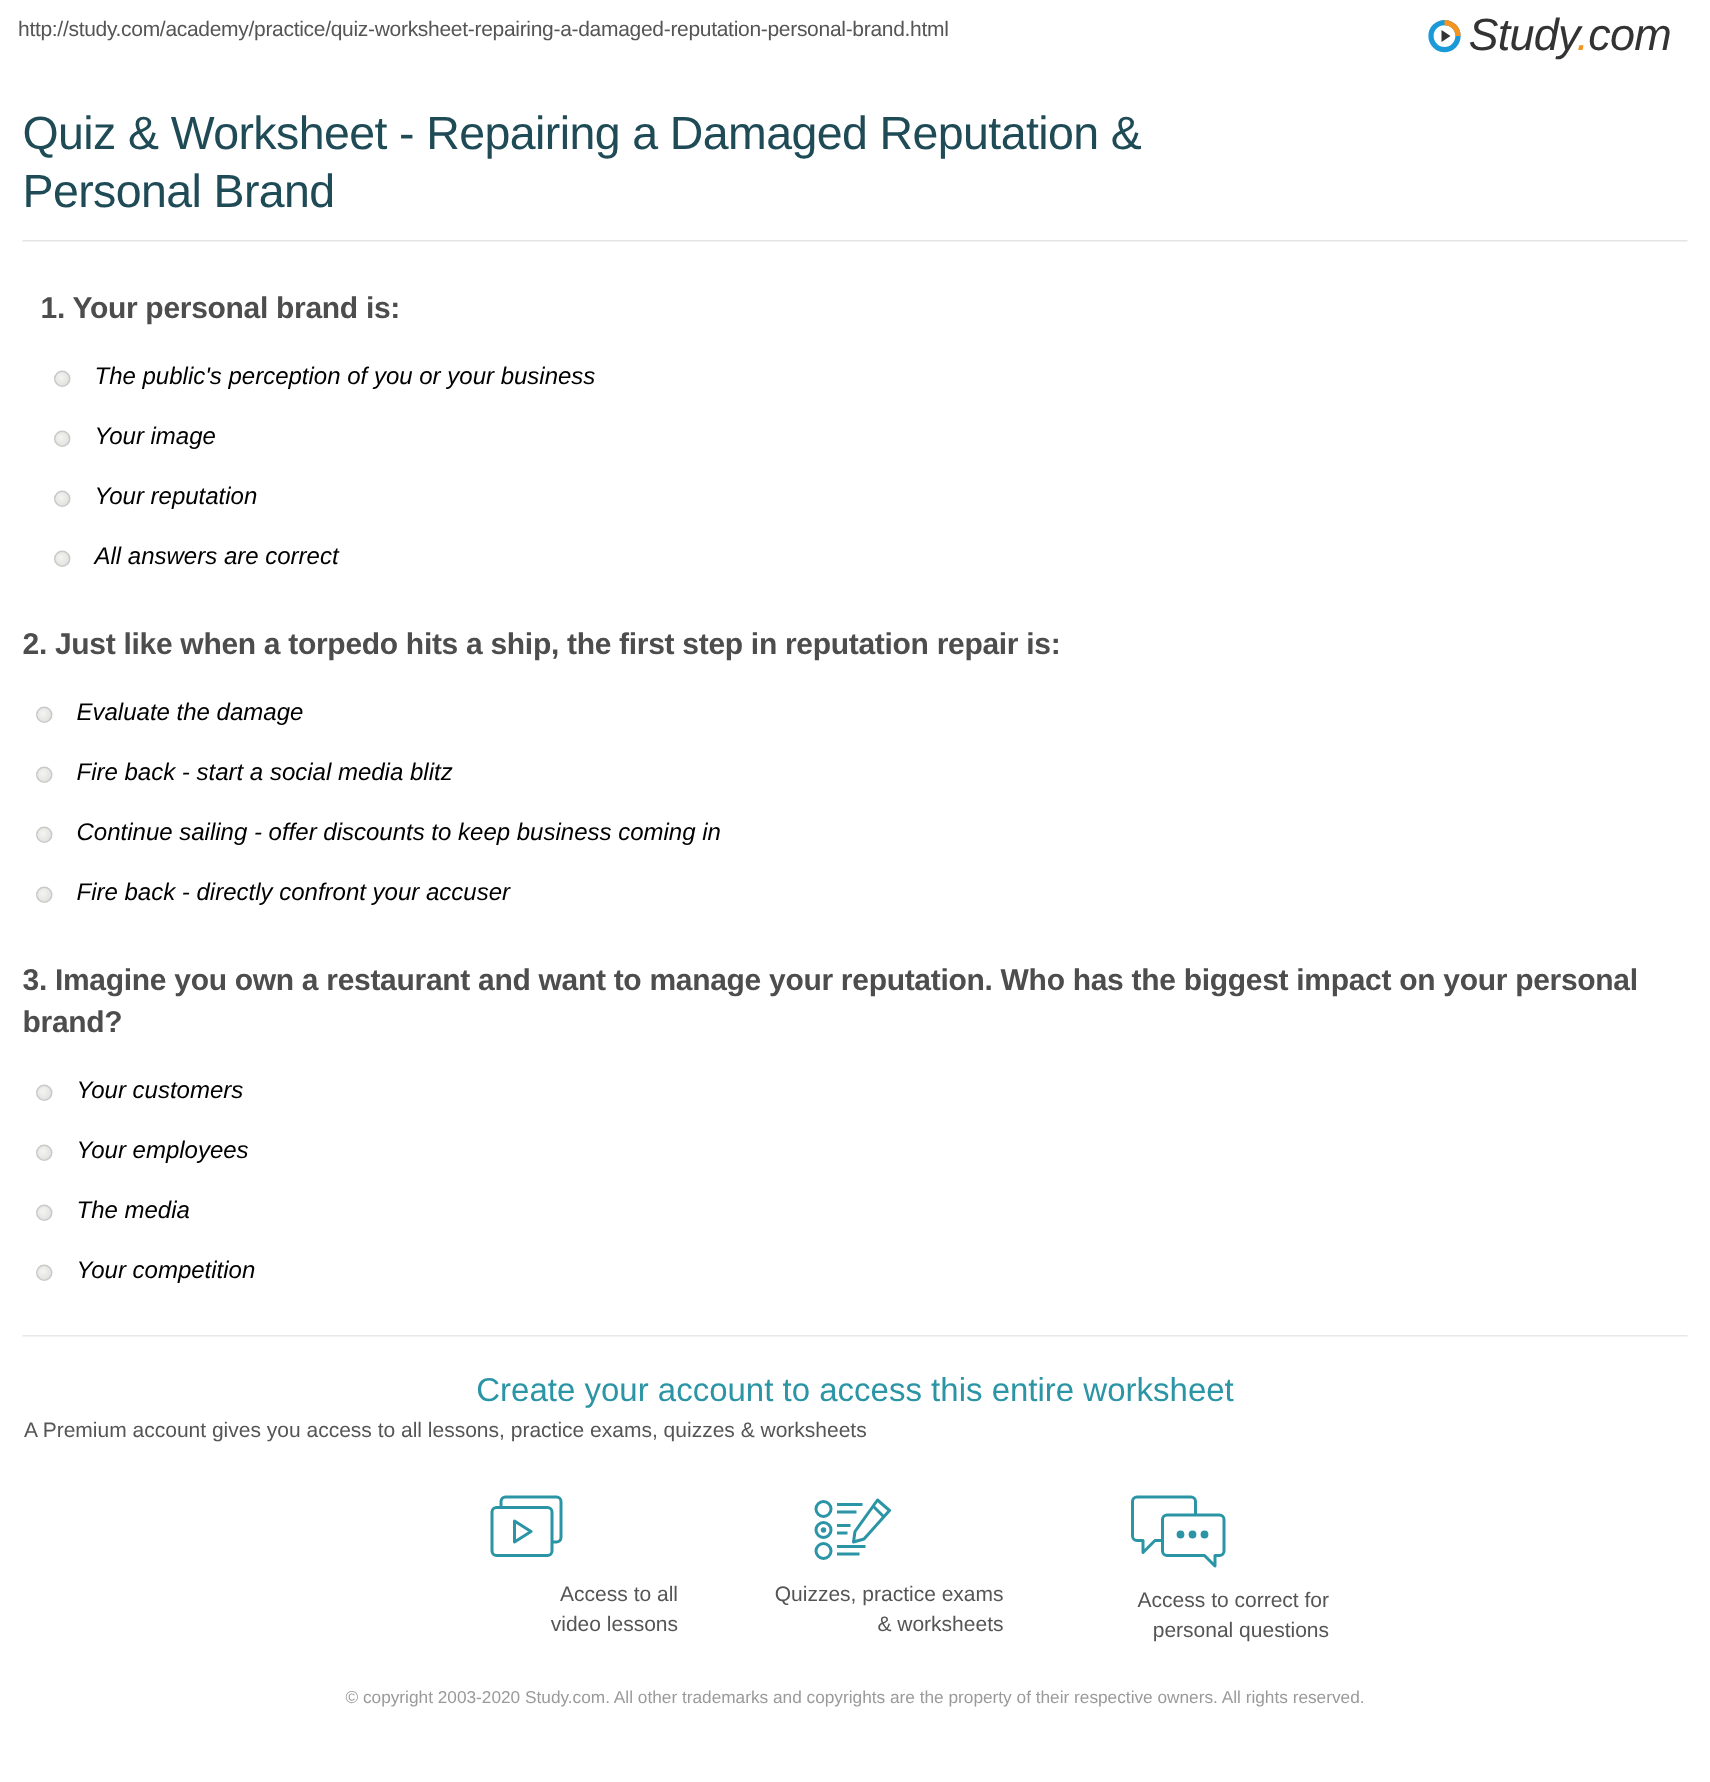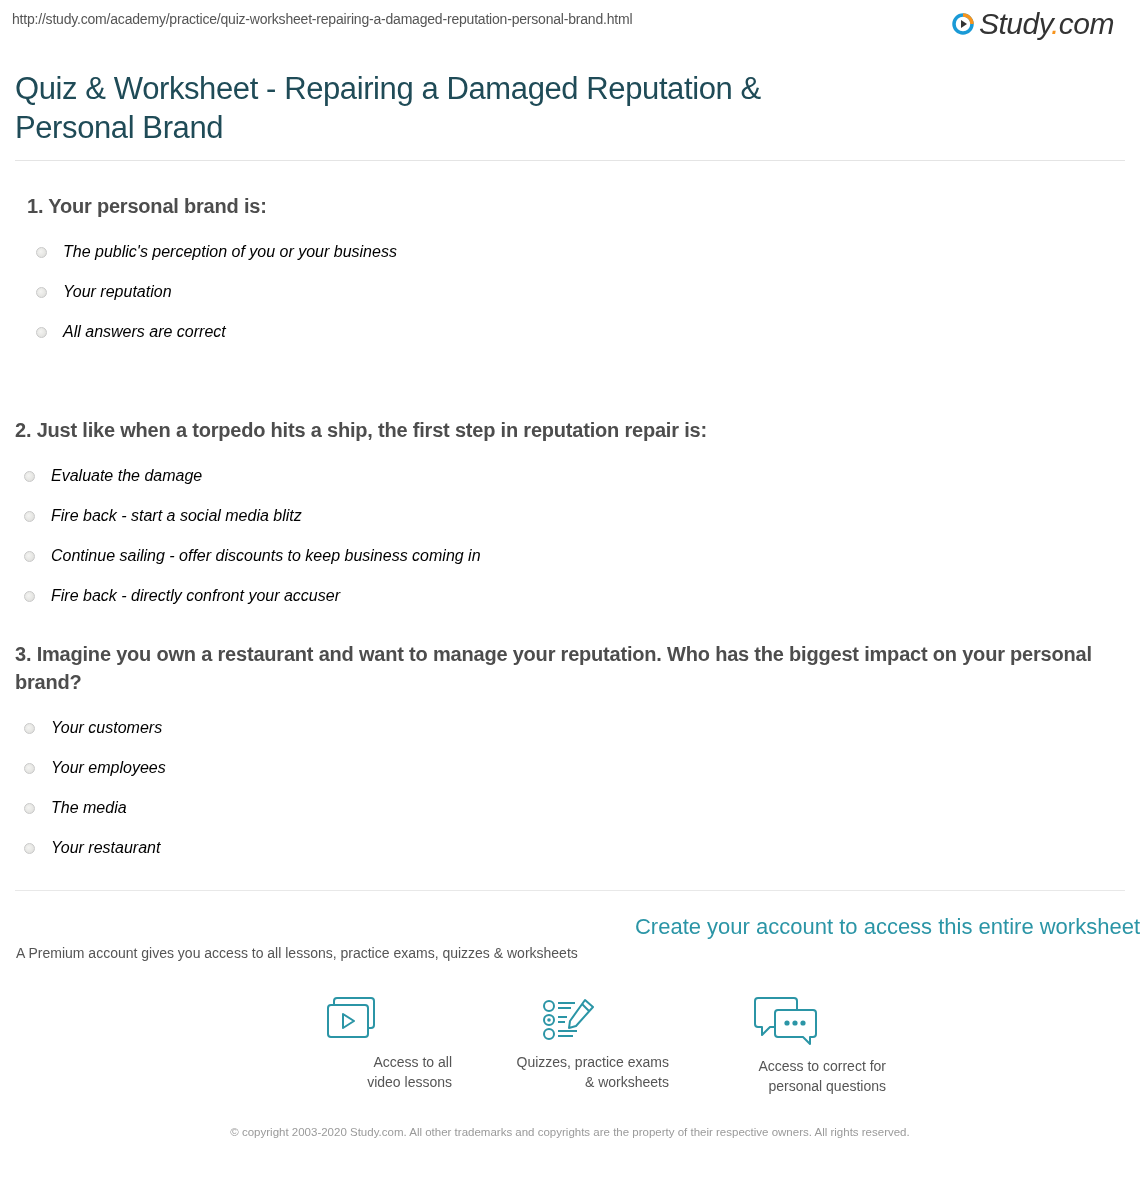--- a/index.html
+++ b/index.html
@@ -12,21 +12,21 @@
   .logo-dot { color: #f7941d; }
   h1.title { position: absolute; left: 15px; top: 69px; width: 860px; font-size: 31px; line-height: 39px; font-weight: normal; color: #1f4b57; letter-spacing: -0.4px; }
   .hr-top { position: absolute; left: 15px; right: 15px; top: 160px; height: 1px; background: #e4e4e4; }
   .question { position: absolute; left: 15px; width: 1100px; }
   .q-text { font-size: 20px; line-height: 28px; color: #4d4d4d; font-weight: bold; letter-spacing: -0.2px; }
   .answers { list-style: none; margin-top: 12px; }
   .answer { display: flex; align-items: center; height: 40px; cursor: pointer; }
   .radio { width: 11px; height: 11px; border-radius: 50%; border: 1px solid #c9c9c9; background: radial-gradient(circle at 40% 40%, #f4f4f2 0%, #e3e3e0 70%, #d6d6d2 100%); margin-left: 9px; margin-right: 16px; flex-shrink: 0; }
   .a-label { font-size: 16px; color: #000000; font-style: italic; }
   .hr-mid { position: absolute; left: 15px; right: 15px; top: 890px; height: 1px; background: #e8e8e8; }
-  .cta-title { position: absolute; left: 0; width: 1140px; top: 914px; text-align: right; font-size: 22px; color: #2b95a6; font-weight: normal; }
+  .cta-title { position: absolute; left: 0; width: 1140px; top: 914px; text-align: center; font-size: 22px; color: #2b95a6; font-weight: normal; }
   .cta-sub { position: absolute; left: 16px; width: 1140px; top: 945px; text-align: left; font-size: 14px; color: #555; }
   .feature { position: absolute; top: 996px; width: 200px; text-align: center; }
   .feature svg { display: block; margin: 0 auto; }
   .f-label { margin-top: 10px; font-size: 14px; line-height: 20px; color: #555; text-align: right; }
   .copyright { position: absolute; left: 210px; width: 720px; top: 1124px; text-align: center; font-size: 11.5px; line-height: 17px; color: #9a9a9a; }
 </style>
 </head>
 <body>
 
 <div class="url">http://study.com/academy/practice/quiz-worksheet-repairing-a-damaged-reputation-personal-brand.html</div>
@@ -42,20 +42,24 @@
 
 <h1 class="title">Quiz &amp; Worksheet - Repairing a Damaged Reputation &amp; Personal Brand</h1>
 <div class="hr-top"></div>
 
 <div class="question" style="top:192px;margin-left:12px;">
   <div class="q-text">1. Your personal brand is:</div>
   <ul class="answers">
     <li class="answer">
         <span class="radio"></span>
         <span class="a-label">The public's perception of you or your business</span>
+      </li>
+    <li class="answer">
+        <span class="radio"></span>
+        <span class="a-label">Your image</span>
       </li>
     <li class="answer">
         <span class="radio"></span>
         <span class="a-label">Your reputation</span>
       </li>
     <li class="answer">
         <span class="radio"></span>
         <span class="a-label">All answers are correct</span>
       </li>
   </ul>
@@ -93,21 +97,21 @@
     <li class="answer">
         <span class="radio"></span>
         <span class="a-label">Your employees</span>
       </li>
     <li class="answer">
         <span class="radio"></span>
         <span class="a-label">The media</span>
       </li>
     <li class="answer">
         <span class="radio"></span>
-        <span class="a-label">Your restaurant</span>
+        <span class="a-label">Your competition</span>
       </li>
   </ul>
 </div>
 
 <div class="hr-mid"></div>
 
 <div class="cta-title">Create your account to access this entire worksheet</div>
 <div class="cta-sub">A Premium account gives you access to all lessons, practice exams, quizzes &amp; worksheets</div>
 
 <div class="feature" style="left:252px;">

